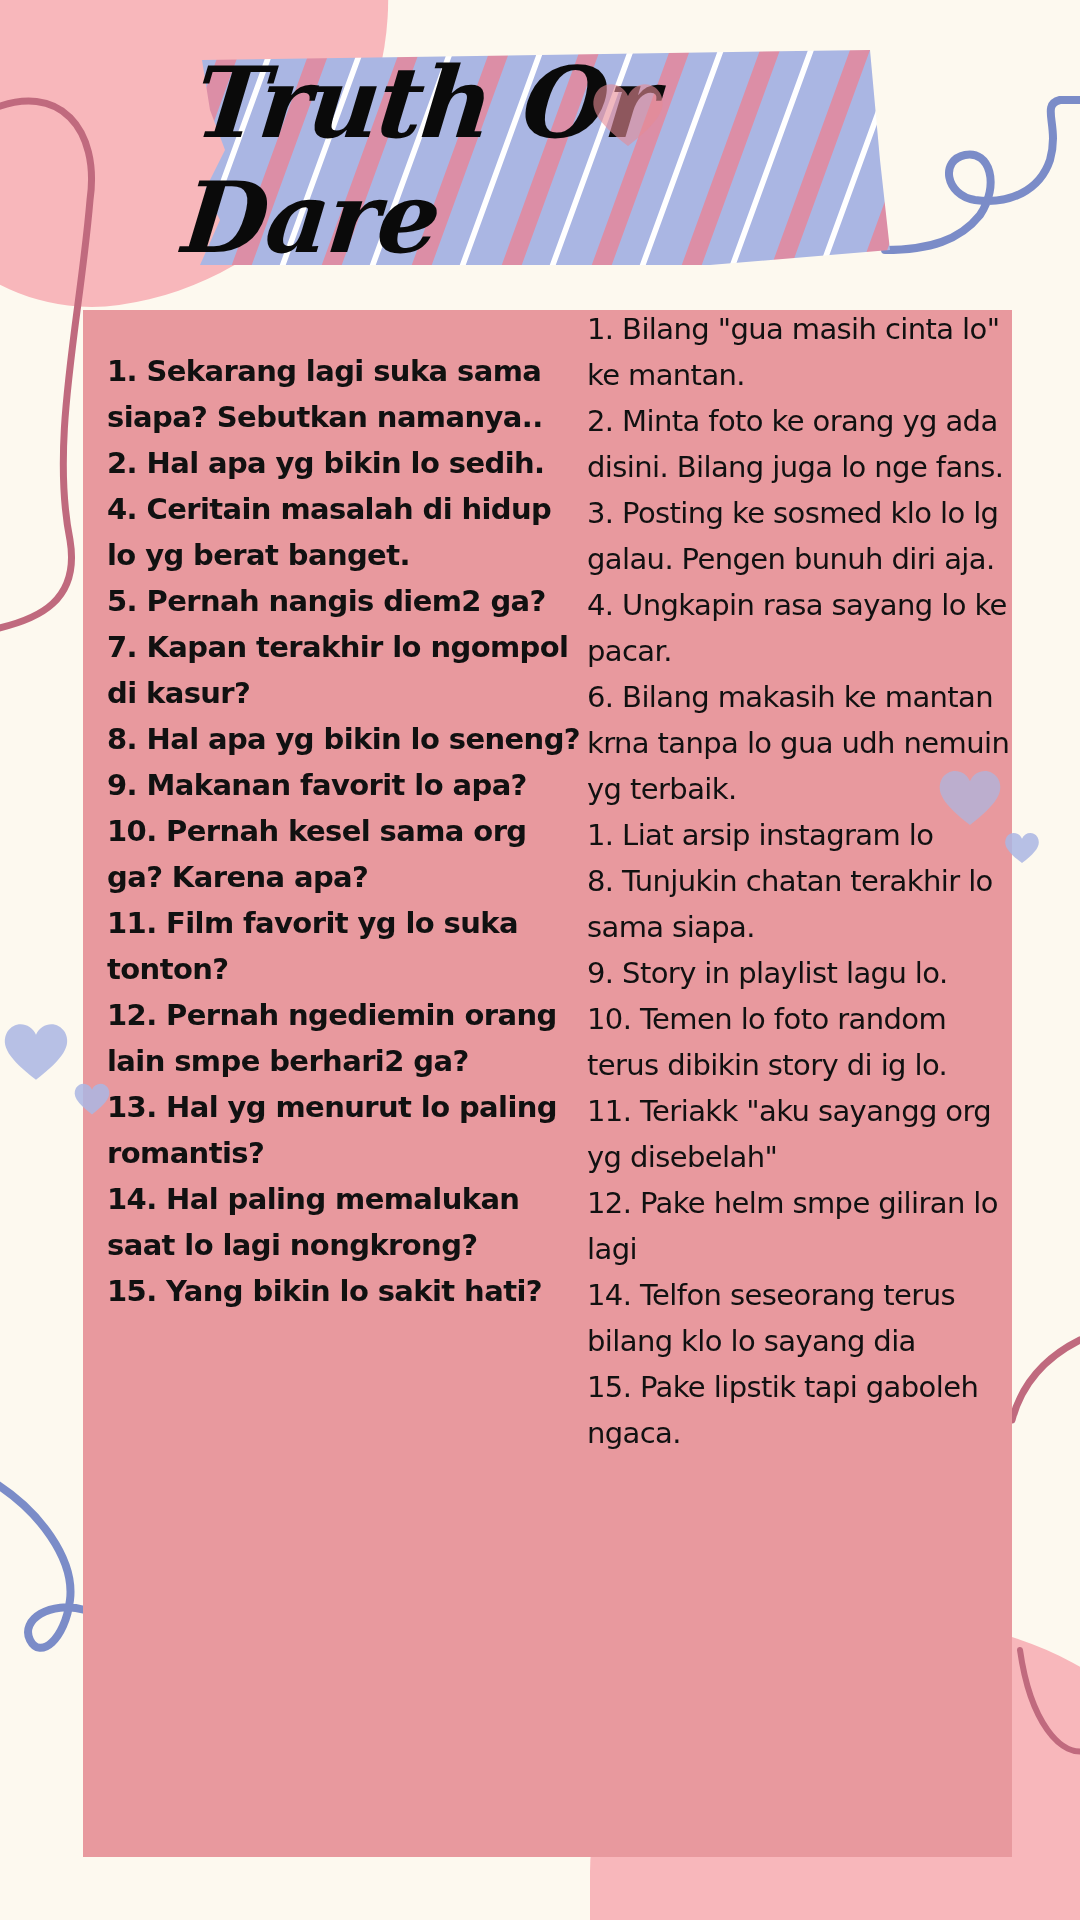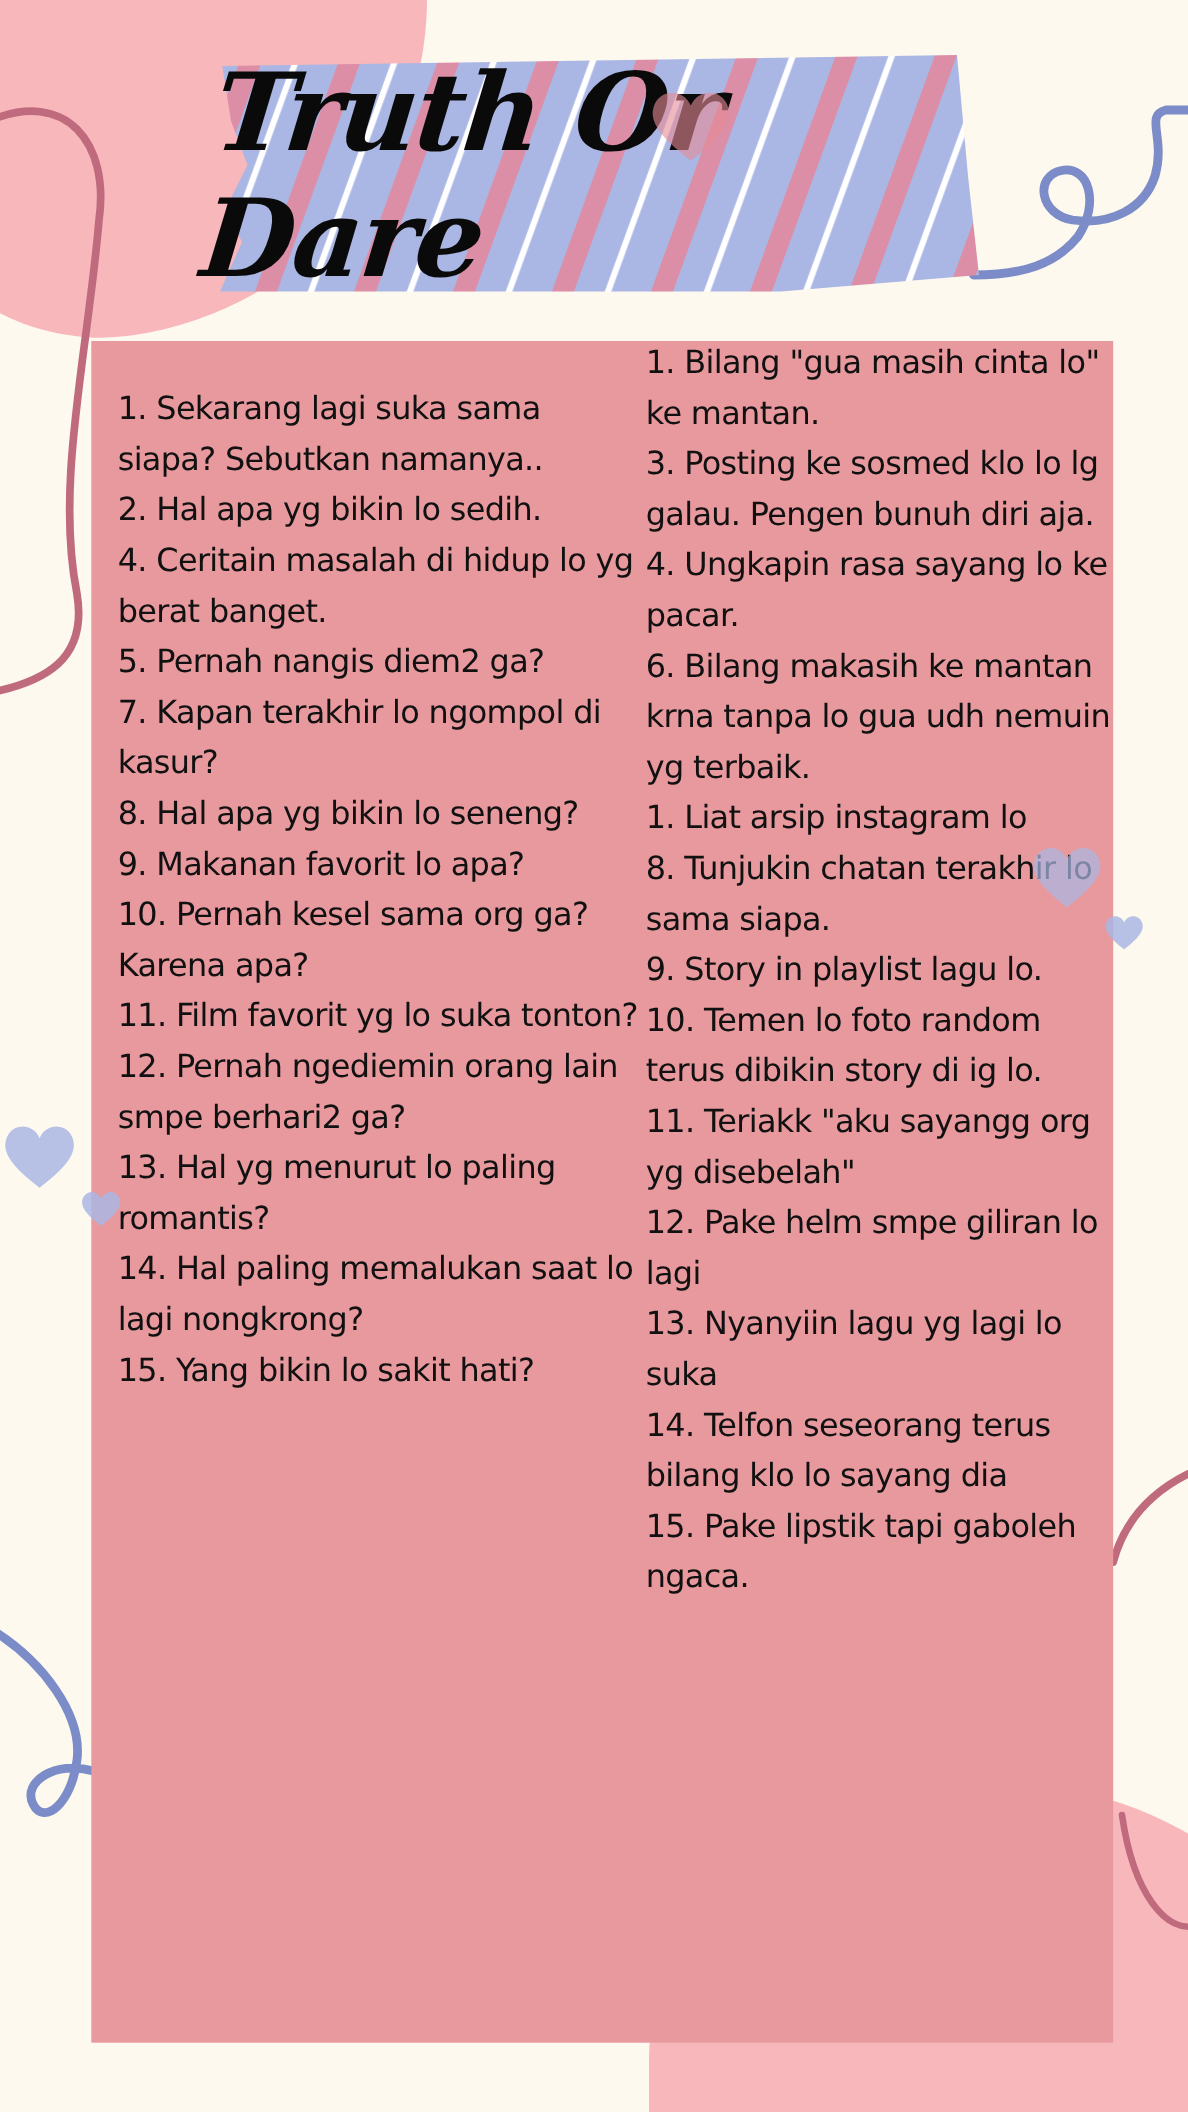--- a/index.html
+++ b/index.html
@@ -5,21 +5,21 @@
   html, body { margin:0; padding:0; }
   body { width:1080px; height:1920px; position:relative; overflow:hidden; background:#fdf9ef; font-family:"DejaVu Sans", sans-serif; }
   .deco { position:absolute; }
   #blob-tl { left:-120px; top:-140px; width:520px; height:440px; background:#f8b7bb; border-radius:0 0 60% 40% / 0 0 70% 50%; transform:rotate(-8deg); }
   #blob-br { left:590px; top:1620px; width:620px; height:420px; background:#f8b7bb; border-radius:50% 50% 0 0 / 60% 60% 0 0; }
   svg.deco { overflow:visible; }
   #banner { position:absolute; left:190px; top:50px; width:700px; height:220px; }
   #title { position:absolute; left:190px; top:60px; width:700px; height:200px; display:flex; align-items:center; justify-content:center; font-family:"DejaVu Serif", serif; font-style:italic; font-weight:bold; font-size:98px; color:#0a0a0a; letter-spacing:-2px; transform:skewX(-6deg); }
   #panel { position:absolute; left:83px; top:310px; width:929px; height:1547px; background:#e8999e; }
   .col { position:absolute; font-family:"DejaVu Sans", sans-serif; font-size:29px; line-height:46px; color:#111; letter-spacing:-0.6px; }
-  #truth-col { left:107px; top:348px; width:480px; }
+  #truth-col { left:107px; top:348px; width:480px;font-weight:bold; }
   #dare-col { left:587px; top:306px; width:430px; }
   .item { margin:0; white-space:normal; }
   .heart { position:absolute; }
 </style>
 </head>
 <body>
 
 <div class="deco" id="blob-tl"></div>
 <div class="deco" id="blob-br"></div>
 
@@ -68,30 +68,30 @@
   <p class="item">10. Pernah kesel sama org ga? Karena apa?</p>
   <p class="item">11. Film favorit yg lo suka tonton?</p>
   <p class="item">12. Pernah ngediemin orang lain smpe berhari2 ga?</p>
   <p class="item">13. Hal yg menurut lo paling romantis?</p>
   <p class="item">14. Hal paling memalukan saat lo lagi nongkrong?</p>
   <p class="item">15. Yang bikin lo sakit hati?</p>
 </div>
 
 <div class="col" id="dare-col">
   <p class="item">1. Bilang "gua masih cinta lo" ke mantan.</p>
+  <p class="item">2. Minta foto ke orang yg ada disini. Bilang juga lo nge fans.</p>
   <p class="item">3. Posting ke sosmed klo lo lg galau. Pengen bunuh diri aja.</p>
   <p class="item">4. Ungkapin rasa sayang lo ke pacar.</p>
   <p class="item">6. Bilang makasih ke mantan krna tanpa lo gua udh nemuin yg terbaik.</p>
   <p class="item">1. Liat arsip instagram lo</p>
   <p class="item">8. Tunjukin chatan terakhir lo sama siapa.</p>
   <p class="item">9. Story in playlist lagu lo.</p>
   <p class="item">10. Temen lo foto random terus dibikin story di ig lo.</p>
   <p class="item">11. Teriakk "aku sayangg org yg disebelah"</p>
   <p class="item">12. Pake helm smpe giliran lo lagi</p>
-  <p class="item">13. Nyanyiin lagu yg lagi lo suka</p>
   <p class="item">14. Telfon seseorang terus bilang klo lo sayang dia</p>
   <p class="item">15. Pake lipstik tapi gaboleh ngaca.</p>
 </div>
 
 <svg class="heart" style="left:935px;top:765px" width="70" height="62" viewBox="0 0 80 70">
   <path d="M40 68 C 10 45, 0 30, 8 15 C 16 2, 34 4, 40 18 C 46 4, 64 2, 72 15 C 80 30, 70 45, 40 68 Z" fill="#aab6e3" opacity="0.7"></path>
 </svg>
 <svg class="heart" style="left:1002px;top:830px" width="40" height="34" viewBox="0 0 80 70">
   <path d="M40 68 C 10 45, 0 30, 8 15 C 16 2, 34 4, 40 18 C 46 4, 64 2, 72 15 C 80 30, 70 45, 40 68 Z" fill="#aab6e3" opacity="0.85"></path>
 </svg>

